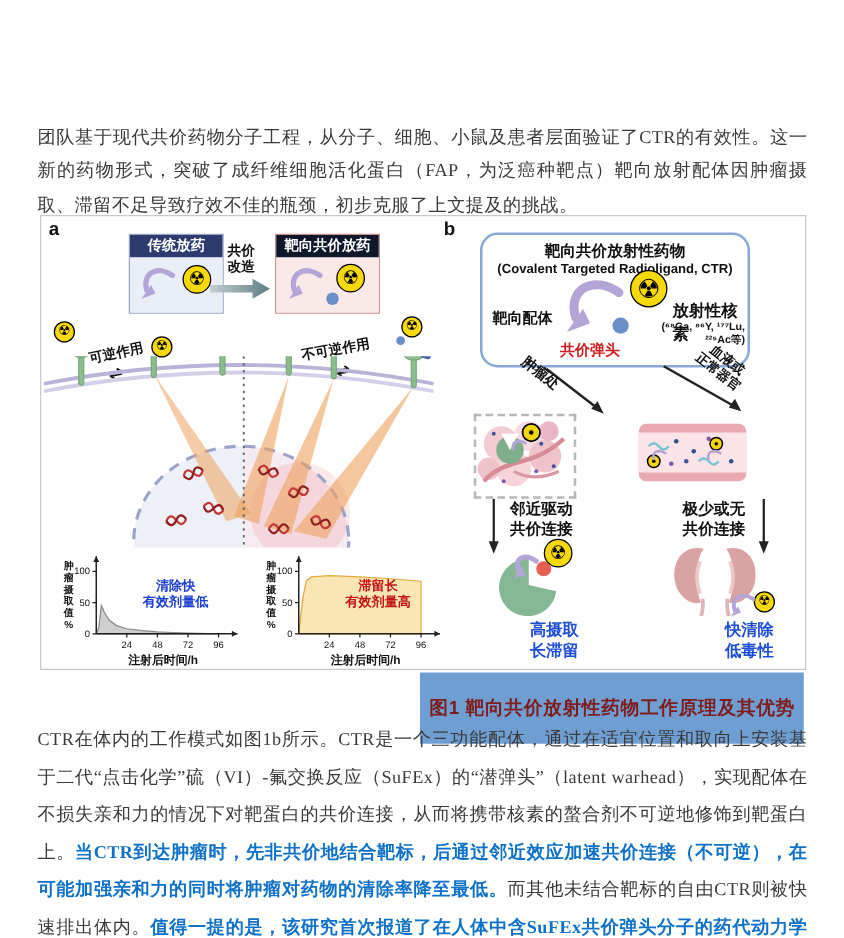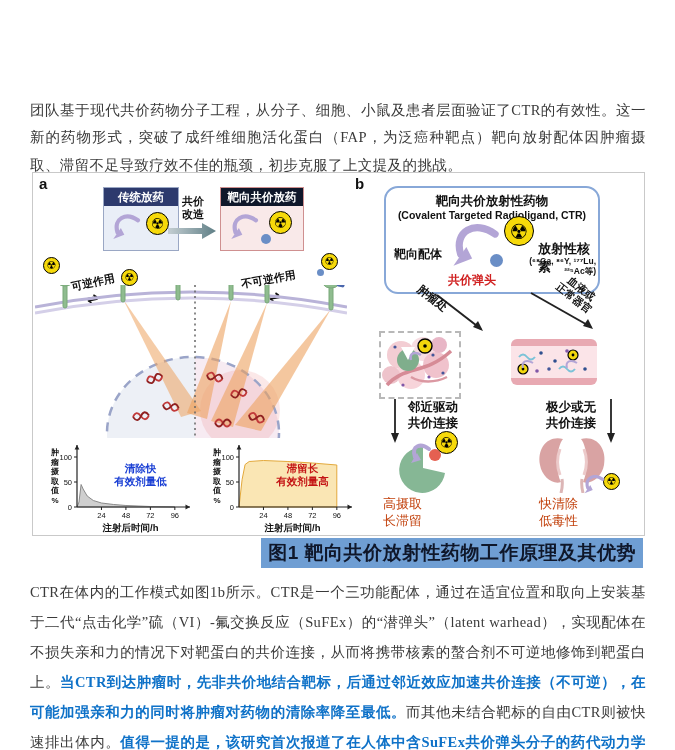--- a/index.html
+++ b/index.html
@@ -38,26 +38,26 @@
   .t30{width:28px;height:28px;font-size:21px;}
   .t22{width:21px;height:21px;font-size:15px;}
   .t16{width:15px;height:15px;font-size:11px;}
   .dot{position:absolute;border-radius:50%;background:#6a8ec6;}
   .rot{position:absolute;font-weight:bold;color:#111;white-space:nowrap;}
   .eq{position:absolute;font-size:13px;color:#111;font-weight:bold;}
   .ctrbox{position:absolute;left:351px;top:13px;width:212px;height:104px;border:2px solid #88a8d8;border-radius:14px;background:#fff;}
   .ctrbox .tt{position:absolute;top:5px;left:0;width:100%;text-align:center;font-weight:bold;font-size:12.5px;color:#111;}
   .ctrbox .te{position:absolute;top:21px;left:0;width:100%;text-align:center;font-weight:bold;font-size:10.5px;color:#111;}
   .mech{position:absolute;width:64px;text-align:center;font-weight:bold;font-size:12.5px;line-height:16px;color:#111;}
-  .outcome{position:absolute;width:80px;text-align:left;font-weight:normal;font-size:13px;line-height:17px;color:#c2410c;}
+  .outcome{position:absolute;width:80px;text-align:right;font-weight:bold;font-size:13px;line-height:17px;color:#1d4ed8;}
   .dashedbox{position:absolute;left:346px;top:158px;width:78px;height:64px;border:2px dashed #b8b8b8;}
   .vessel{position:absolute;left:478px;top:166px;width:86px;height:46px;background:#e8a9b2;border-radius:6px;}
   .vessel .lumen{position:absolute;left:0;top:7px;width:86px;height:32px;background:#fbe4e8;}
-  .caption{position:absolute;right:32px;top:538px;background:#6f9ed3;color:#0f172a;
-        font-weight:bold;font-size:19px;padding:2px 7px;letter-spacing:.5px;}
+  .caption{position:absolute;right:32px;top:538px;background:#6f9ed3;color:#7f1d1d;
+        font-weight:bold;font-size:15px;padding:19px 7px;letter-spacing:.5px;}
   .chart{position:absolute;}
   svg{display:block;}
 </style>
 </head>
 <body>
 
 <svg width="0" height="0" style="position:absolute">
   <symbol id="hook" viewBox="0 0 40 32">
     <path d="M34,7 C20,-3 5,5 10,21" fill="none" stroke="#b3a5d6" stroke-width="5" stroke-linecap="round"></path>
     <path d="M14,16 L5,29 L18,24 Z" fill="#b3a5d6"></path>

